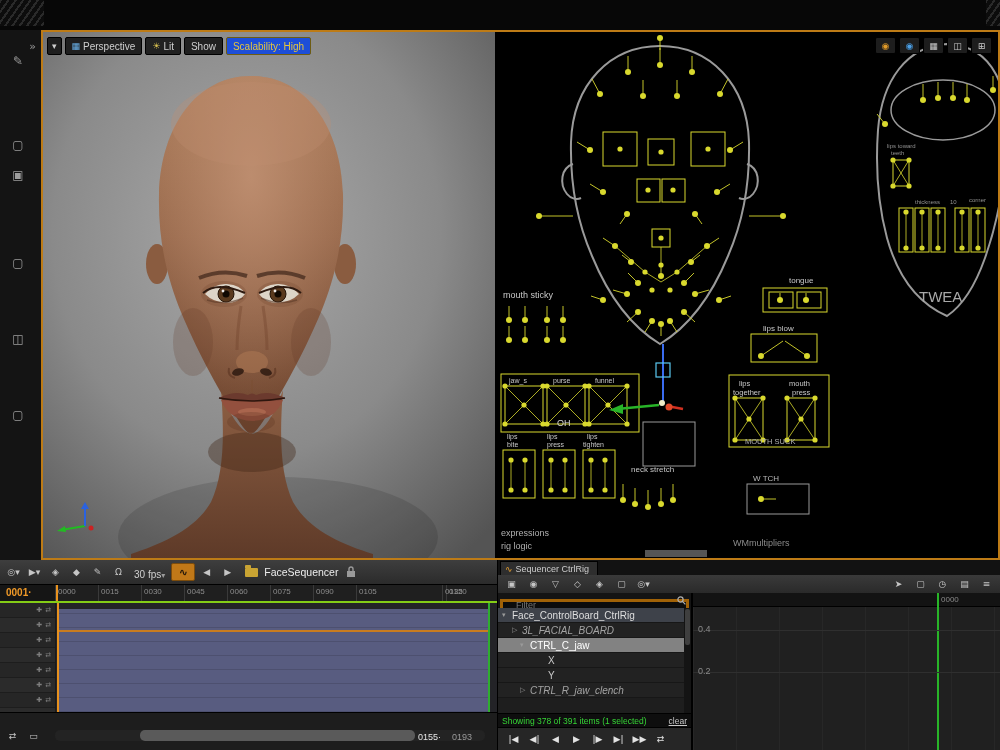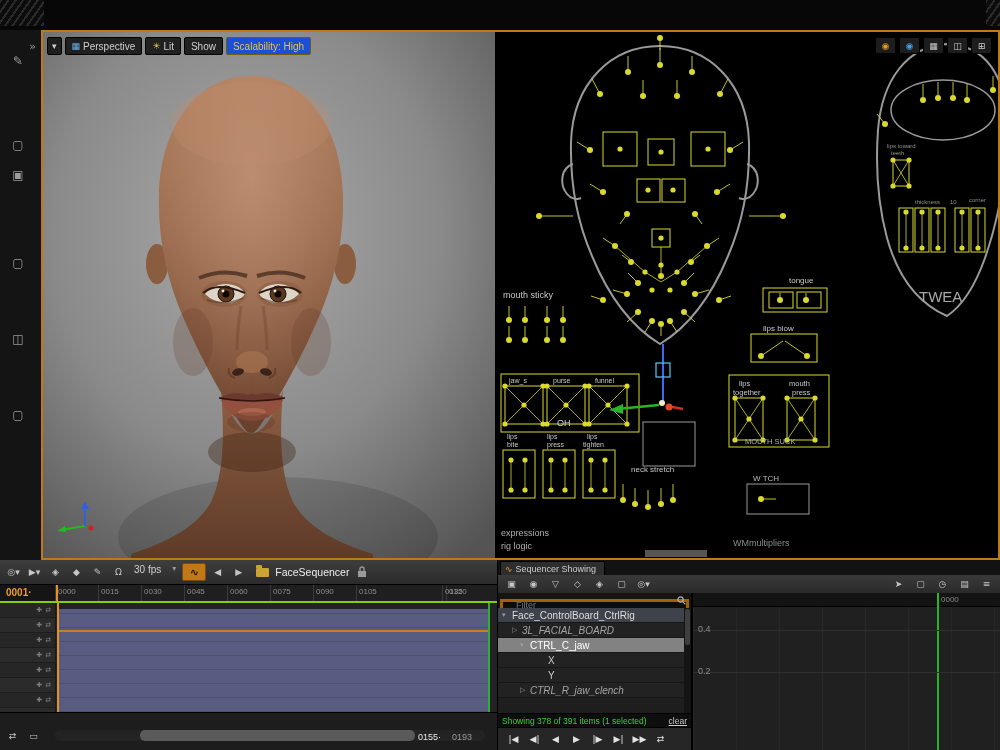--- a/index.html
+++ b/index.html
@@ -31,21 +31,21 @@
   .board svg text{font-family:"Liberation Sans",sans-serif;}
   .corner-icons{position:absolute;top:5px;right:6px;display:flex;gap:3px;z-index:5;}
   .corner-icons .icon-btn{background:#1d1d1d;border:1px solid #000;width:15px;height:15px;}
   
   .icon-btn{display:inline-flex;align-items:center;justify-content:center;min-width:15px;height:15px;
             font-family:"DejaVu Sans",sans-serif;font-size:9px;color:#c6c6c6;border-radius:2px;padding:0 2px;cursor:default;}
   
   .bottom{position:absolute;left:0;top:560px;width:1000px;height:190px;display:flex;background:#181818;}
   .seq-left{width:497px;display:flex;flex-direction:column;border-right:1px solid #000;}
   .seq-toolbar{height:24px;background:linear-gradient(#3e3e3e,#2b2b2b);display:flex;align-items:center;padding:0 4px;gap:2px;border-bottom:1px solid #000;}
-  .fps-btn{display:inline-flex;align-items:flex-start;gap:11px;color:#cfcfcf;font-size:10px;padding:0 4px;height:16px;}
+  .fps-btn{display:inline-flex;align-items:flex-end;gap:0;color:#cfcfcf;font-size:10px;padding:0 4px;height:16px;}
   .fps-btn .c{font-family:"DejaVu Sans",sans-serif;font-size:8px;color:#999;}
   .curve-btn{display:inline-flex;align-items:center;justify-content:center;width:22px;height:16px;background:#c07818;
              border:1px solid #7c4c0c;border-radius:2px;color:#20160a;font-family:"DejaVu Sans",sans-serif;font-size:11px;font-weight:bold;}
   .folder-ic{position:relative;width:13px;height:9px;background:#c9a433;border-radius:1px;margin:0 4px 0 6px;}
   .folder-ic::before{content:"";position:absolute;left:0;top:-3px;width:6px;height:3px;background:#c9a433;border-radius:1px 1px 0 0;}
   .crumb{color:#ececec;font-size:10.5px;margin-right:4px;}
   .lock-ic{margin-left:2px;}
   
   .seq-ruler{height:16px;background:#1f1f1f;position:relative;border-bottom:2px solid #84cc16;overflow:hidden;}
   .cf-box{position:absolute;left:0;top:0;width:55px;height:16px;background:#151515;border-right:1px solid #000;}
@@ -637,21 +637,21 @@
       <div class="sf-thumb"></div>
       <span class="sf-val b" style="left:418px">0155·</span>
       <span class="sf-val" style="left:452px">0193</span>
     </div>
   </div>
 
   <div class="seq-right">
     <div class="right-header">
       <div class="tab">
         <span class="tic">∿</span>
-        <span>Sequencer Showing</span>
+        <span>Sequencer CtrlRig</span>
       </div>
       <div class="right-toolbar">
         <span style="display:inline-flex;gap:3px">
             <span class="icon-btn">▣</span>
             <span class="icon-btn">◉</span>
             <span class="icon-btn">▽</span>
             <span class="icon-btn">◇</span>
             <span class="icon-btn">◈</span>
             <span class="icon-btn">▢</span>
             <span class="icon-btn">◎▾</span>

